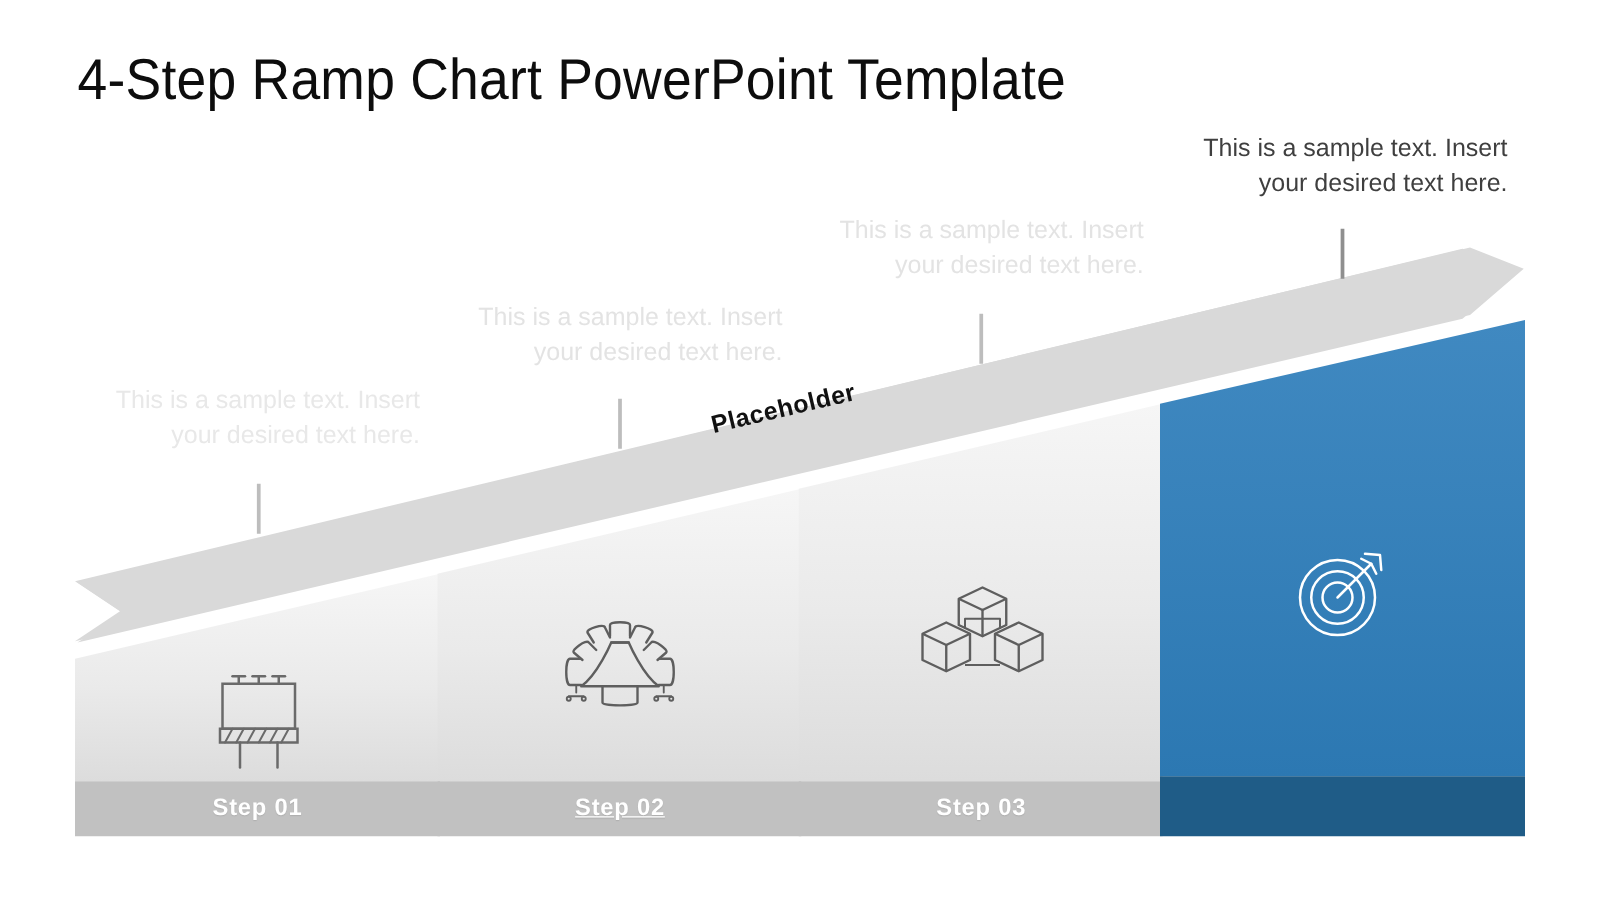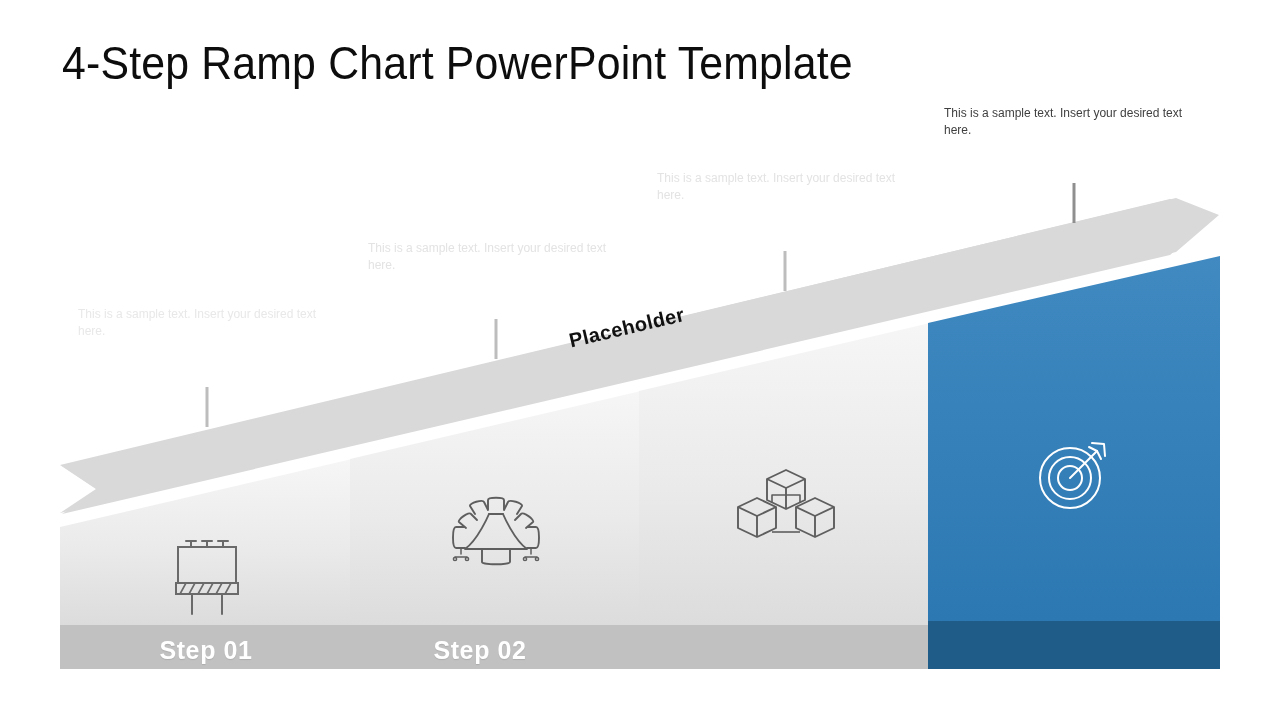--- a/index.html
+++ b/index.html
@@ -43,22 +43,22 @@
     left: 0;
     top: 0;
     width: 1280px;
     height: 720px;
     overflow: visible;
   }
 
   
   .callout {
     position: absolute;
-    text-align: left;
-    font-size: 12px;
+    text-align: right;
+    font-size: 20px;
     line-height: 1.42;
     font-family: "Liberation Sans", sans-serif;
     font-weight: 400;
   }
   .callout.c1 { left: 78px;  top: 306px; width: 258px; color: #e8e8e8; }
   .callout.c2 { left: 368px; top: 240px; width: 258px; color: #e3e3e3; }
   .callout.c3 { left: 657px; top: 170px; width: 258px; color: #e3e3e3; }
   .callout.c4 { left: 944px; top: 105px; width: 262px; color: #3f3f3f; }
 
   
@@ -74,28 +74,28 @@
     white-space: nowrap;
     letter-spacing: 0.4px;
   }
 
   
   .step-label {
     position: absolute;
     top: 636px;
     width: 292px;
     text-align: center;
-    font-size: 25px;
+    font-size: 19px;
     font-weight: bold;
     color: #ffffff;
     letter-spacing: 0.6px;
     text-shadow: 0 1px 1px rgba(0,0,0,0.10);
   }
   .step-label.s1 { left: 60px; }
-  .step-label.s2 { left: 334px; }
+  .step-label.s2 { left: 350px; text-decoration: underline; }
   .step-label.s3 { left: 639px; }
   .step-label.s4 { left: 928px; }
 </style>
 </head>
 <body>
 
 <div id="slide-title">4-Step Ramp Chart PowerPoint Template</div>
 
 <div id="diagram">
 
@@ -236,14 +236,15 @@
 
   <div id="ramp-placeholder">Placeholder</div>
 
   <div class="callout c1">This is a sample text. Insert your desired text here.</div>
   <div class="callout c2">This is a sample text. Insert your desired text here.</div>
   <div class="callout c3">This is a sample text. Insert your desired text here.</div>
   <div class="callout c4">This is a sample text. Insert your desired text here.</div>
 
   <div class="step-label s1">Step 01</div>
   <div class="step-label s2">Step 02</div>
+  <div class="step-label s3">Step 03</div>
 
 </div>
 
 </body></html>

